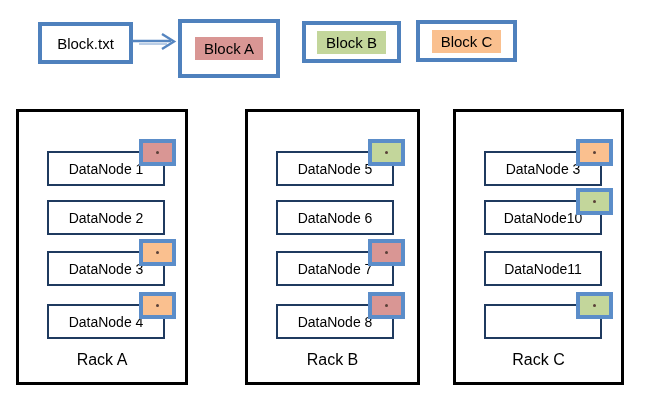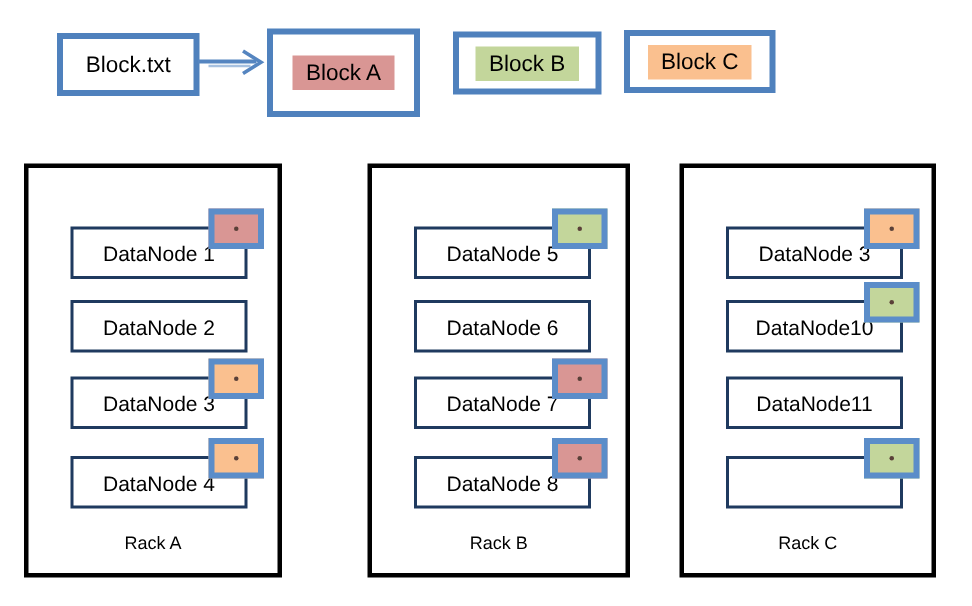--- a/index.html
+++ b/index.html
@@ -62,21 +62,21 @@
     box-sizing:border-box;
     border:4px solid #5b8dc9;
     display:flex;align-items:center;justify-content:center;
   }
   .badge .dot{width:3px;height:3px;border-radius:50%;background:#5a4038;}
 
   .rack-label{
     position:absolute;
     left:0;right:0;bottom:13px;
     text-align:center;
-    font-size:12px;
+    font-size:16px;
   }
 </style>
 </head>
 <body>
 
 <div id="canvas">
 
   <div class="top-box" id="file-box">
     <span class="lbl">Block.txt</span>
   </div>

